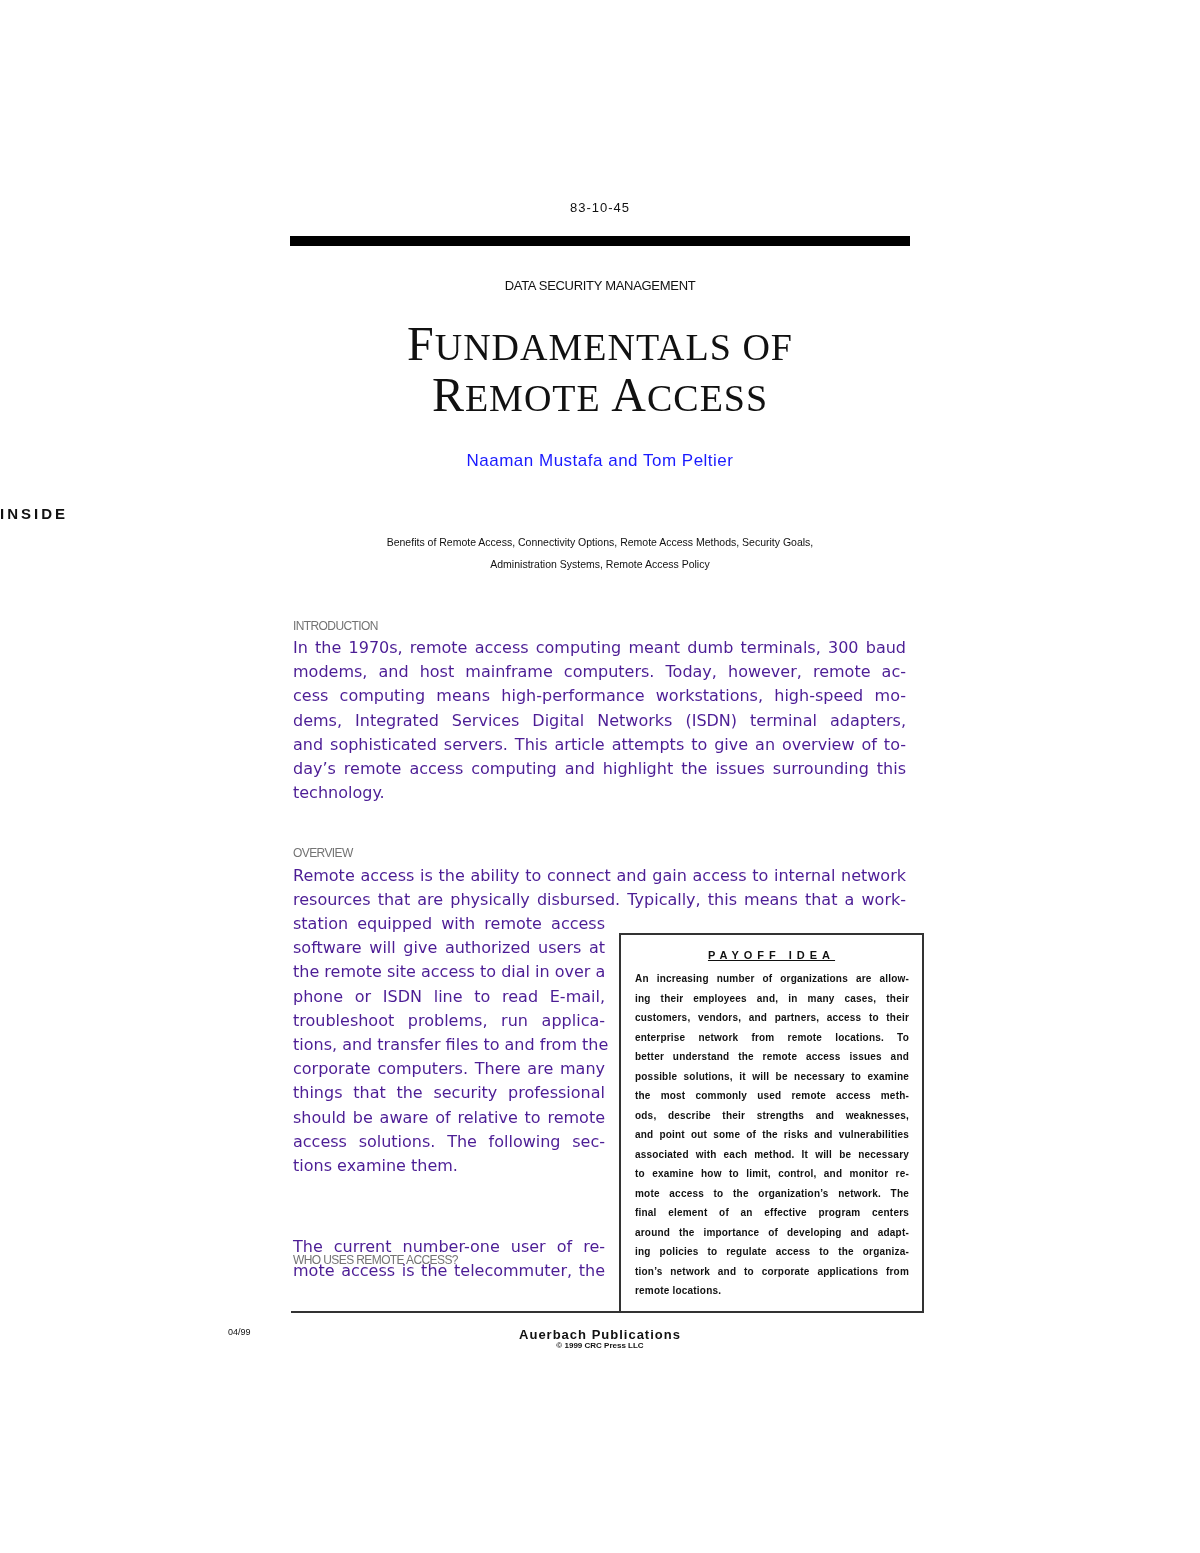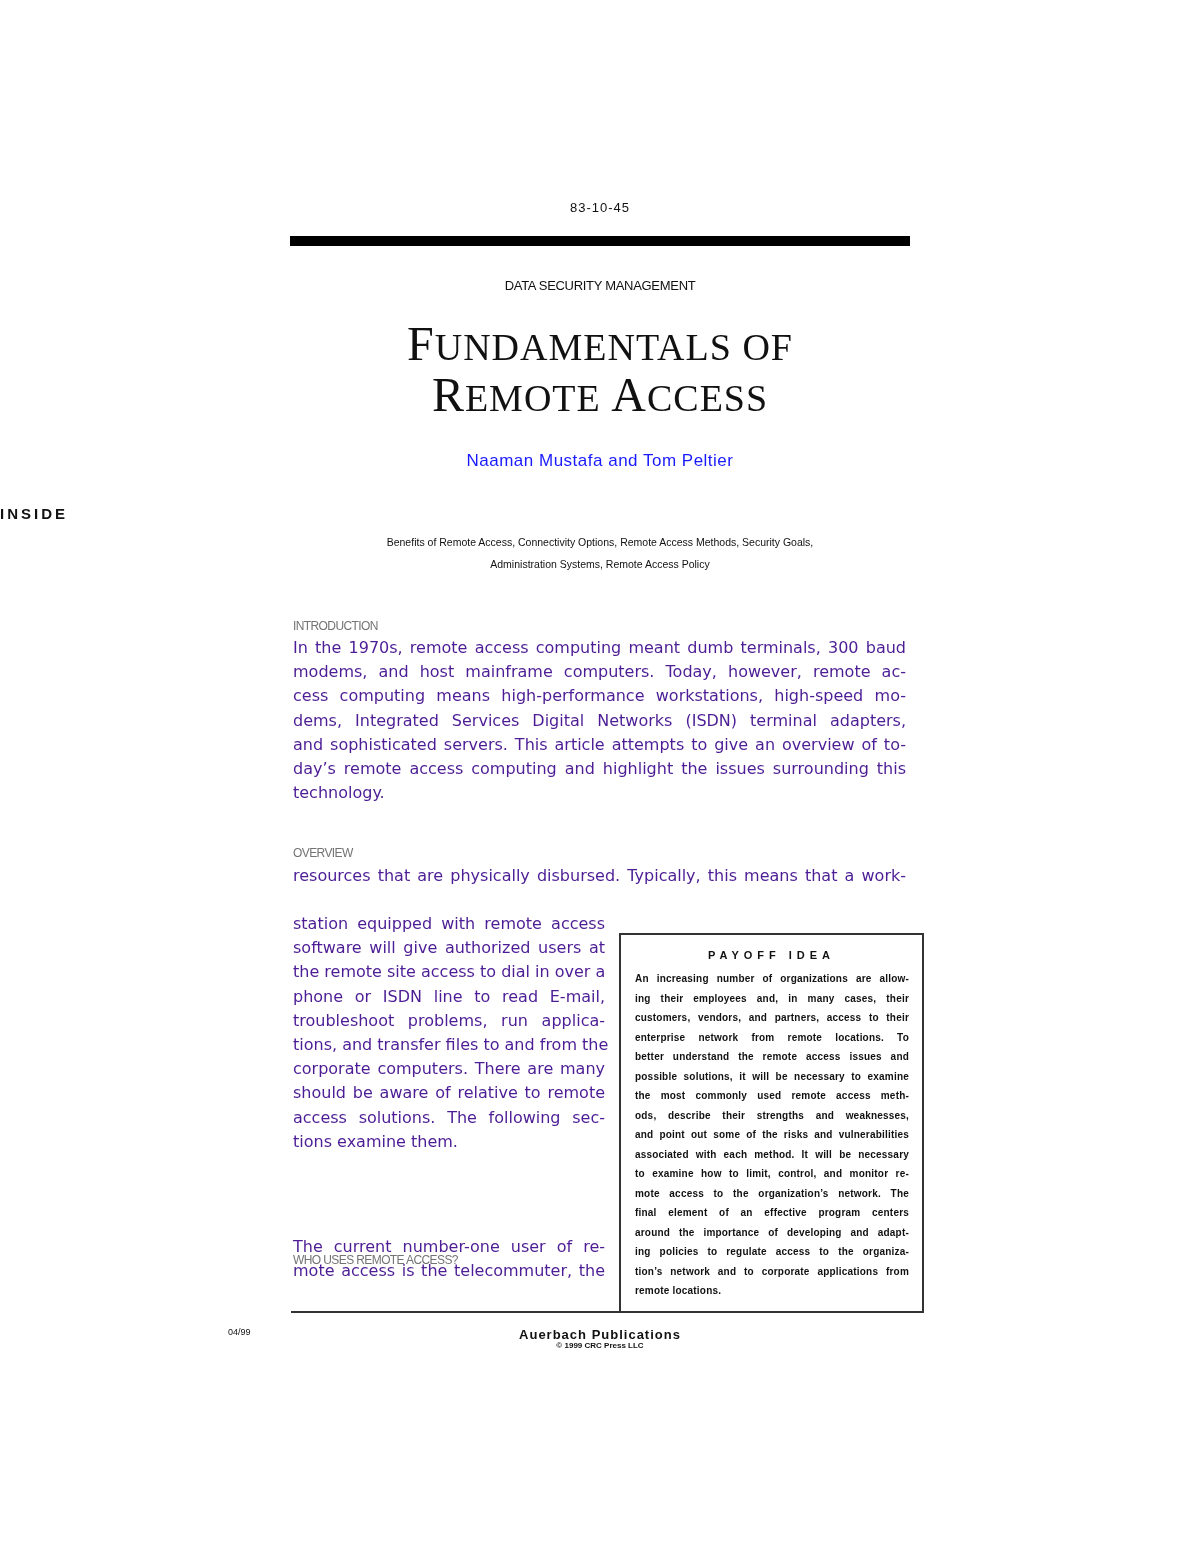--- a/index.html
+++ b/index.html
@@ -25,21 +25,21 @@
 
   #intro-heading { top:619px; left:293px; }
   #intro-para { top:636px; left:293px; width:613px; }
   #overview-heading { top:846px; left:293px; }
   #overview-para { top:864px; left:293px; width:613px; }
   #overview-col { top:912px; left:293px; width:312px; }
   #who-heading { top:1215px; left:293px;margin-top:38px; }
   #who-para { top:1235px; left:293px; width:312px; }
 
   #payoff-box { top:933px; left:619px; width:305px; height:380px; border:2px solid #333; box-sizing:border-box; }
-  #payoff-title { top:14px; left:0; width:100%; text-align:center; font-size:11px; letter-spacing:5px; font-weight:bold; }
+  #payoff-title { top:14px; left:0; width:100%; text-align:center; font-size:11px; letter-spacing:5px; font-weight:bold;text-decoration:underline; }
   #payoff-text { top:34px; left:14px; width:274px; font-size:10px; line-height:19.5px; font-weight:bold; letter-spacing:0.2px; }
   #payoff-text .line { display:block; white-space:nowrap; text-align:justify; text-align-last:justify; }
   #payoff-text .line.last { text-align-last:left; }
 
   #bottom-rule { top:1311px; left:291px; width:328px; height:2px; background:#333; }
   #footer-date { top:1327px; left:228px; font-size:9px; font-weight:normal; }
   #footer-publisher { top:1327px; left:500px; width:200px; text-align:center; font-size:13px; font-weight:bold; letter-spacing:1px; }
   #footer-copyright { top:1341px; left:500px; width:200px; text-align:center; font-size:8px; font-weight:bold; }
 </style>
 </head>
@@ -68,30 +68,32 @@
   <span class="line">modems, and host mainframe computers. Today, however, remote ac-</span>
   <span class="line">cess computing means high-performance workstations, high-speed mo-</span>
   <span class="line">dems, Integrated Services Digital Networks (ISDN) terminal adapters,</span>
   <span class="line">and sophisticated servers. This article attempts to give an overview of to-</span>
   <span class="line">day’s remote access computing and highlight the issues surrounding this</span>
   <span class="line last">technology.</span>
 </div>
 
 <div class="abs sans heading" id="overview-heading">OVERVIEW</div>
 <div class="abs body-font para" id="overview-para">
+  <span class="line">Remote access is the ability to connect and gain access to internal network</span>
   <span class="line">resources that are physically disbursed. Typically, this means that a work-</span>
 </div>
 <div class="abs body-font para" id="overview-col">
   <span class="line">station equipped with remote access</span>
   <span class="line">software will give authorized users at</span>
   <span class="line">the remote site access to dial in over a</span>
   <span class="line">phone or ISDN line to read E-mail,</span>
   <span class="line">troubleshoot problems, run applica-</span>
   <span class="line">tions, and transfer files to and from the</span>
   <span class="line">corporate computers. There are many</span>
+  <span class="line">things that the security professional</span>
   <span class="line">should be aware of relative to remote</span>
   <span class="line">access solutions. The following sec-</span>
   <span class="line last">tions examine them.</span>
 </div>
 
 <div class="abs sans heading" id="who-heading">WHO USES REMOTE ACCESS?</div>
 <div class="abs body-font para" id="who-para">
   <span class="line">The current number-one user of re-</span>
   <span class="line">mote access is the telecommuter, the</span>
 </div>

